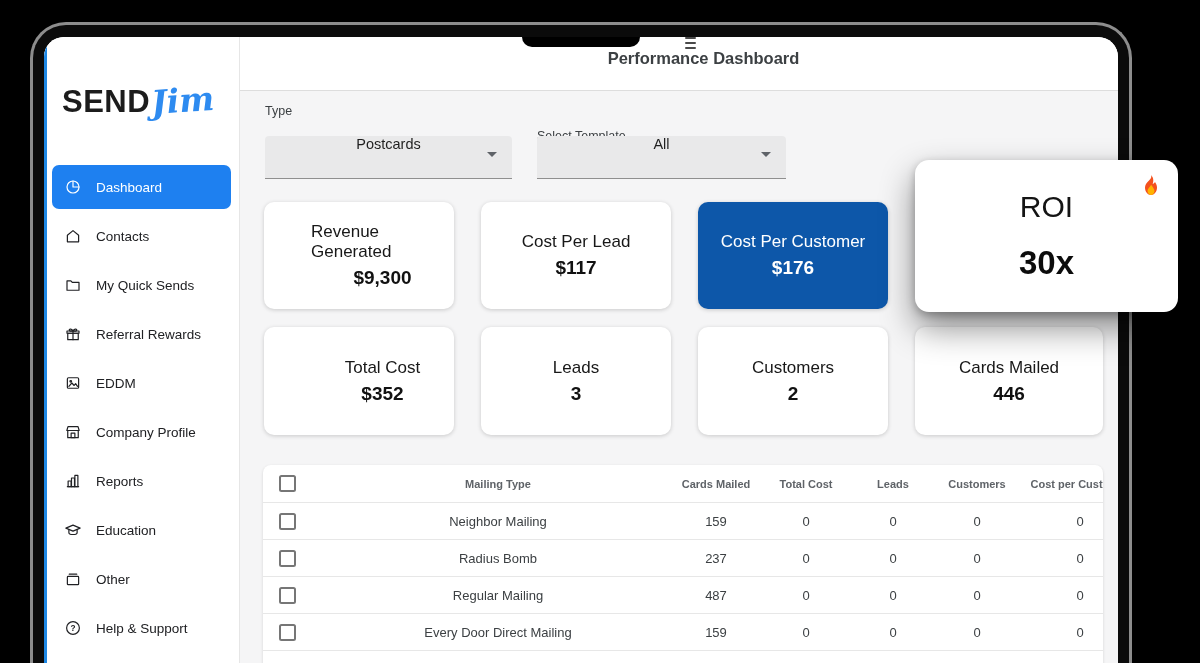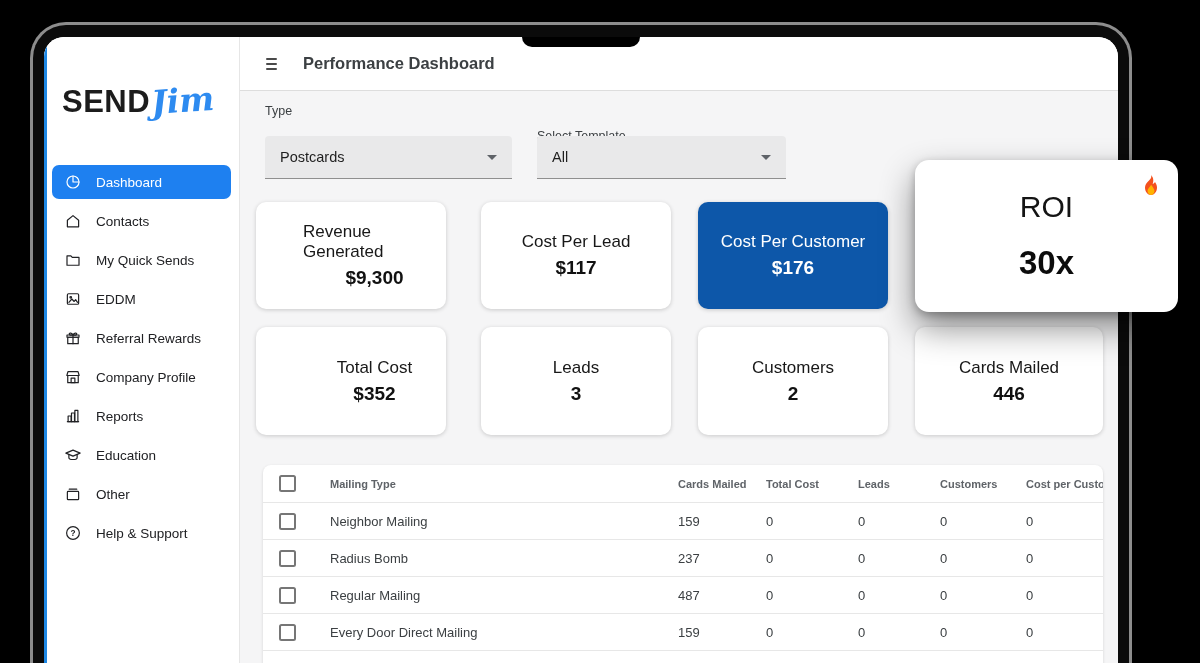--- a/index.html
+++ b/index.html
@@ -18,76 +18,76 @@
   .blue-edge { position:absolute; left:0; top:0; bottom:0; width:3px; background:#1E88E5; z-index:30; }
 
   
   .sidebar { position:absolute; left:0; top:0; bottom:0; width:196px; background:#fff;
     border-right:1px solid #e6e6e6; z-index:10; }
   .logo { position:absolute; left:18px; top:44px; display:flex; align-items:baseline; }
   .logo-send { font-size:31px; font-weight:700; letter-spacing:.5px; color:#1c1c1c; }
   .logo-jim { font-family:"DejaVu Serif", serif; font-style:italic; font-weight:700;
     font-size:33px; color:#2e8bf0; margin-left:1px; transform:rotate(-4deg); }
   .nav { position:absolute; left:8px; right:8px; top:128px; }
-  .nav-item { height:34px; margin-bottom:5px; border-radius:7px; display:flex;
+  .nav-item { height:44px; margin-bottom:5px; border-radius:7px; display:flex;
     align-items:center; padding-left:12px; gap:14px; color:#202124; font-size:13.5px; cursor:pointer; }
   .nav-item svg { width:18px; height:18px; stroke:currentColor; fill:none;
     stroke-width:1.6; stroke-linecap:round; stroke-linejoin:round; flex:0 0 18px; }
   .nav-item.active { background:#1E80F0; color:#fff; }
 
   
   .main { position:absolute; left:196px; right:0; top:0; bottom:0; }
   .appbar { position:absolute; left:0; right:0; top:0; height:54px; background:#fff;
-    border-bottom:1px solid #ddd; display:flex; align-items:center; padding-left:26px; z-index:5; }
+    border-bottom:1px solid #ddd; display:flex; align-items:center; padding-left:26px; z-index:5;flex-direction:column; }
   .menu-icon { width:14px; display:flex; flex-direction:column; gap:3px; cursor:pointer; }
   .menu-icon span { display:block; height:2px; border-radius:1px; background:#4a4a4a; }
   .menu-icon span:nth-child(1){width:11px;} .menu-icon span:nth-child(2){width:11px;}
   .menu-icon span:nth-child(3){width:11px;}
   .appbar-title { margin-left:23px; font-size:16.5px; font-weight:700; color:#3c4043; }
   .content { position:absolute; left:0; right:0; top:54px; bottom:0; background:#f5f5f6; }
 
   
   .filter-label { position:absolute; font-size:12.5px; color:#3c4043; }
   .filter-label.f1 { left:25px; top:13px; } .filter-label.f2 { left:297px; top:27px;margin-top:11px; }
   .select { position:absolute; top:45px; height:43px; background:#e9e9ea;
     border-bottom:1px solid #8f8f8f; border-radius:4px 4px 0 0; display:flex;
-    align-items:center; padding:0 15px; font-size:14.5px; color:#1f1f1f; cursor:pointer; }
+    align-items:center; padding:0 15px; font-size:14.5px; color:#1f1f1f; cursor:pointer;flex-direction:column; }
   .select.s1 { left:25px; width:247px; } .select.s2 { left:297px; width:249px; }
   .select .caret { margin-left:auto; width:0; height:0; border-left:5px solid transparent;
     border-right:5px solid transparent; border-top:5px solid #5f6368; }
 
   
   .card { position:absolute; width:190px; height:107px; background:#fff; border-radius:10px;
     box-shadow:0 1px 4px rgba(0,0,0,.18); display:flex; flex-direction:column;
     align-items:center; justify-content:center; gap:5px; cursor:pointer; }
   .card .c-label { font-size:17px; color:#181818; }
   .card .c-value { font-size:19px; font-weight:700; color:#111; }
   .card.blue { background:#0D57A9; }
   .card.blue .c-label, .card.blue .c-value { color:#fff; }
   .r1 { top:111px; } .r2 { top:236px; height:108px; }
-  .cx1 { left:16px;padding-left:47px; } .cx2 { left:241px; } .cx3 { left:458px; } .cx4 { left:675px; width:188px; }
+  .cx1 { left:24px;padding-left:47px; } .cx2 { left:241px; } .cx3 { left:458px; } .cx4 { left:675px; width:188px; }
 
   
   .roi-card { position:absolute; left:915px; top:160px; width:263px; height:152px;
     background:#fff; border-radius:14px; z-index:60;
     box-shadow:0 16px 34px rgba(0,0,0,.45), 0 3px 8px rgba(0,0,0,.25);
     display:flex; flex-direction:column; align-items:center; justify-content:center; gap:20px; }
   .roi-label { font-size:30px; color:#141414; }
   .roi-value { font-size:33px; font-weight:800; color:#0c0c0c; }
   .roi-fire { position:absolute; top:13px; right:15px; width:24px; height:24px; }
 
   
   .table-card { position:absolute; left:23px; top:374px; width:840px; height:260px;
     background:#fff; border-radius:8px; box-shadow:0 1px 3px rgba(0,0,0,.14); overflow:hidden; }
   .t-row { display:grid; grid-template-columns:48px 355px 88px 92px 82px 86px 120px;
     align-items:center; border-bottom:1px solid #e7e7e7; }
   .t-head { height:38px; }
   .t-head .t-cell { font-size:11px; font-weight:700; color:#5f6368; }
   .t-body-row { height:37px; cursor:pointer; }
-  .t-cell { font-size:13px; color:#3c4043; padding-left:12px; white-space:nowrap; overflow:hidden; }
+  .t-cell { font-size:13px; color:#3c4043; padding-left:12px; white-space:nowrap; overflow:hidden;text-align:center; }
   .t-cell.name { padding-left:19px; }
   .cbx-cell { display:flex; justify-content:center; }
   .cbx { width:17px; height:17px; border:2px solid #767676; border-radius:2.5px;
     background:#fff; cursor:pointer; }
 </style>
 </head>
 <body>
 
 <div class="stage">
 
@@ -116,33 +116,33 @@
             <span>Contacts</span>
           </div>
           <div class="nav-item">
             <svg viewBox="0 0 24 24">
                 <path d="M4 6.5h5.2l1.8 2h9v10.5H4z"></path>
               </svg>
             <span>My Quick Sends</span>
           </div>
           <div class="nav-item">
             <svg viewBox="0 0 24 24">
+                <rect x="5" y="11" width="14" height="8.5"></rect>
+                <rect x="4" y="8" width="16" height="3"></rect>
+                <path d="M12 8v11.5M12 8c-1.2-3-5-3.2-5-1.2S10 8 12 8zm0 0c1.2-3 5-3.2 5-1.2S14 8 12 8z"></path>
+              </svg>
+            <span>Referral Rewards</span>
+          </div>
+          <div class="nav-item">
+            <svg viewBox="0 0 24 24">
                 <rect x="4.5" y="5" width="15" height="14" rx="1.5"></rect>
                 <circle cx="9" cy="9.8" r="1.1"></circle>
                 <path d="M6.5 16.5 10.5 12l3 3.3 2-2.4 2.5 3.6"></path>
               </svg>
             <span>EDDM</span>
-          </div>
-          <div class="nav-item">
-            <svg viewBox="0 0 24 24">
-                <rect x="5" y="11" width="14" height="8.5"></rect>
-                <rect x="4" y="8" width="16" height="3"></rect>
-                <path d="M12 8v11.5M12 8c-1.2-3-5-3.2-5-1.2S10 8 12 8zm0 0c1.2-3 5-3.2 5-1.2S14 8 12 8z"></path>
-              </svg>
-            <span>Referral Rewards</span>
           </div>
           <div class="nav-item">
             <svg viewBox="0 0 24 24">
                 <path d="M5 10v9.5h14V10M3.8 10 5.3 4.8h13.4L20.2 10z"></path>
                 <rect x="9.5" y="13.5" width="5" height="6"></rect>
               </svg>
             <span>Company Profile</span>
           </div>
           <div class="nav-item">
             <svg viewBox="0 0 24 24">

